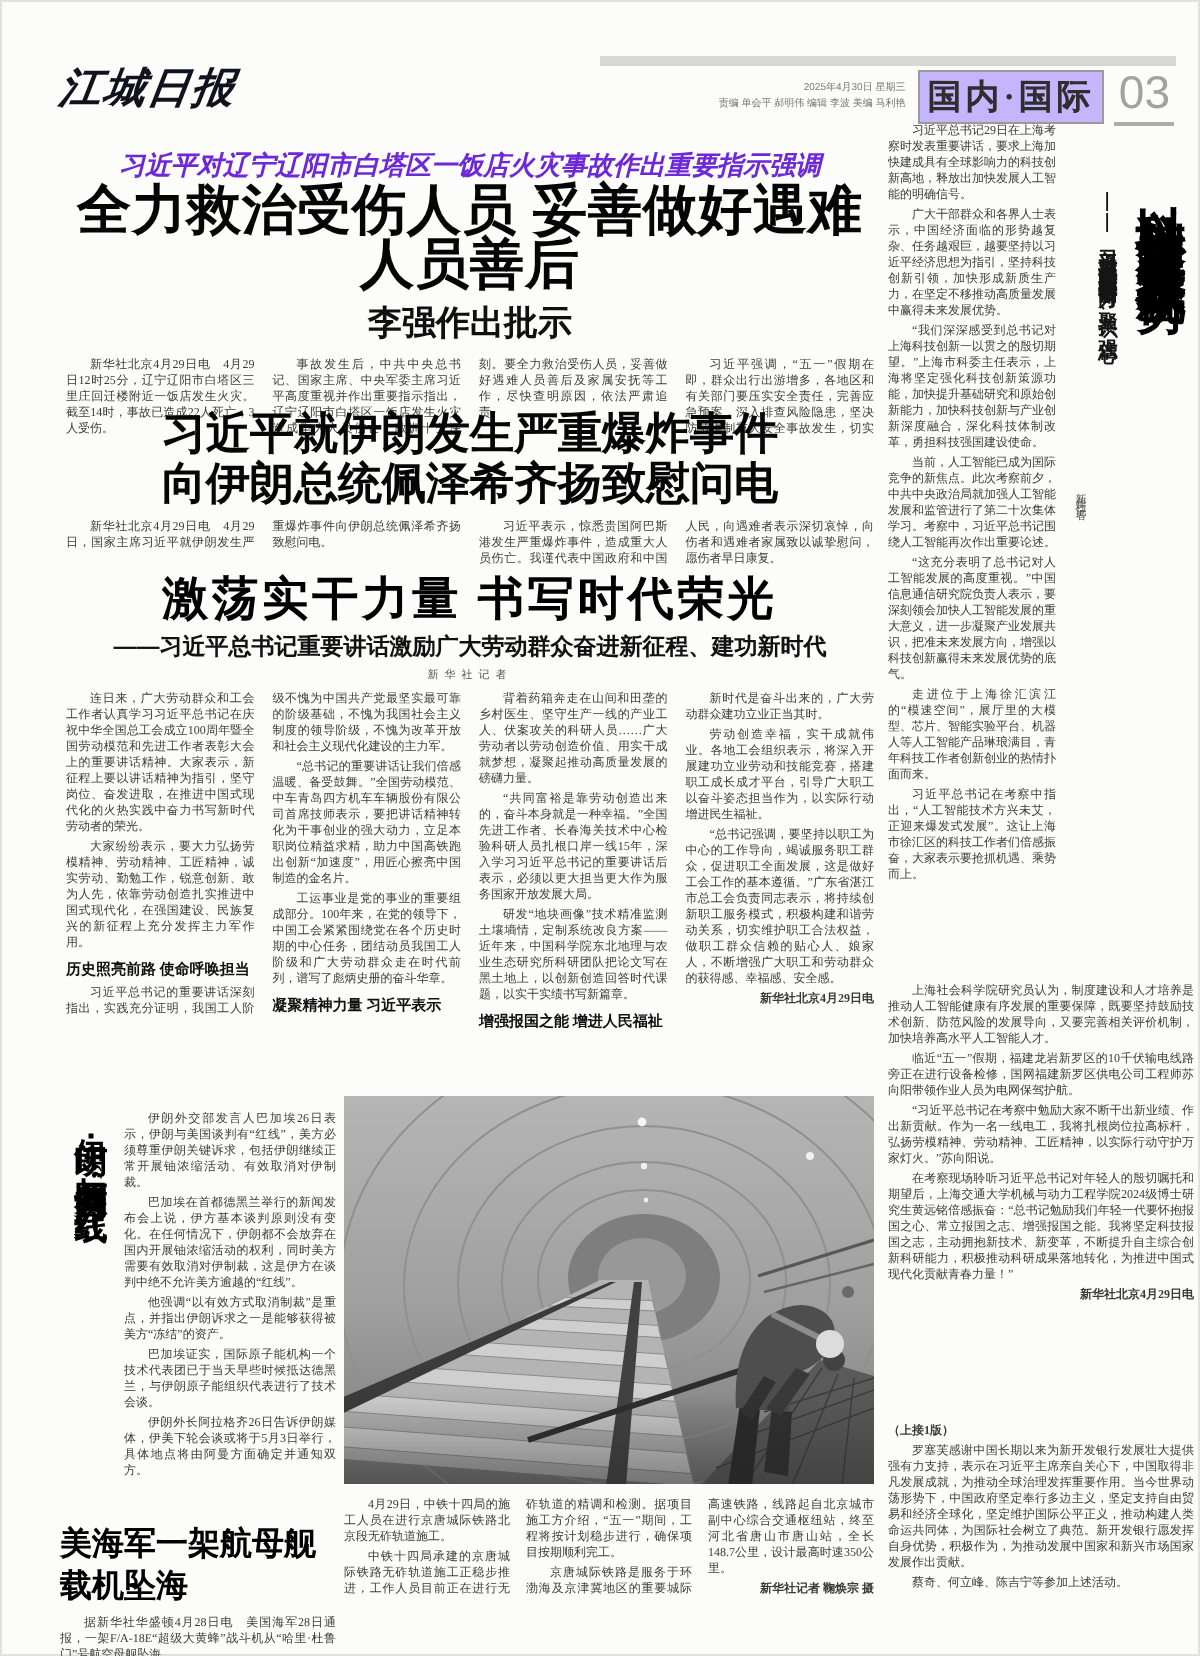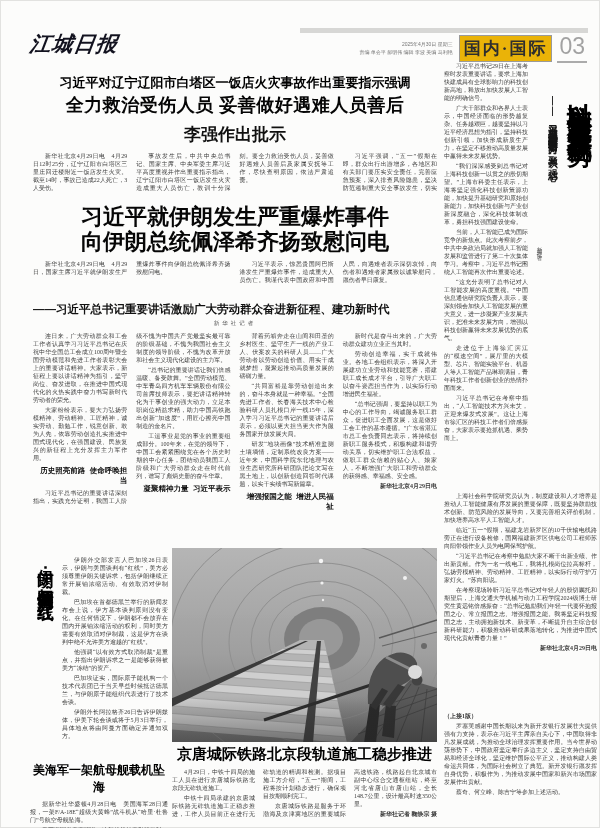--- a/index.html
+++ b/index.html
@@ -17,63 +17,63 @@
     font-size:21px; letter-spacing:1px; color:#12121f; transform:skewX(-8deg);
   }
   .mast-en {
     font-family:"Liberation Sans", sans-serif; font-weight:bold; font-style:italic;
     font-size:31px; line-height:26px; letter-spacing:3px; color:#cfcfcd; margin-left:10px;
   }
   .hdr-right { position:absolute; right:13px; top:33px; display:flex; align-items:center; }
   .hdr-dates { text-align:right; font-family:"Liberation Sans", sans-serif; font-size:5px; line-height:8px; color:#767676; margin-right:6px; }
   .hdr-section {
     border:1px solid #9a9a9a; padding:1px 4px; font-family:"Liberation Serif", serif;
-    font-weight:bold; font-size:17px; letter-spacing:2px; color:#2e2e2e; background:#eab308;
+    font-weight:bold; font-size:17px; letter-spacing:2px; color:#2e2e2e; background:#c4b5fd;
   }
   .hdr-page {
     font-family:"Liberation Sans", sans-serif; font-size:23px; line-height:27px; color:#a2a2a2;
     border-bottom:2px solid #ababab; padding:0 2px 1px 2px; margin-left:5px; font-weight:normal;
   }
   
   .tiny { font-size:6px; line-height:8px; text-align:justify; color:#3b3b3b; overflow:hidden; }
   .tiny p { margin:0 0 2px 0; text-indent:12px; }
   .cols4 { column-count:4; column-gap:9px; }
   .cols3 { column-count:3; column-gap:8px; }
   .col-subhead {
-    font-family:Liberation Mono, monospace; font-weight:bold; font-size:7.5px; line-height:10px;
-    color:#111; text-align:right; margin:4px 0 3px 0;
+    font-family:Liberation Serif, serif; font-weight:bold; font-size:7.5px; line-height:10px;
+    color:#111; text-align:left; margin:4px 0 3px 0;
   }
   .sign-off { text-align:right; font-weight:bold; text-indent:0 !important; }
   
   .art-fire { position:absolute; left:33px; top:74px; width:404px; }
-  .fire-kicker { font-family:"Liberation Sans", sans-serif; font-weight:bold; font-size:13px; text-align:center; color:#000000; }
-  .fire-h { font-family:"Liberation Sans", sans-serif; font-weight:bold; font-size:18px; line-height:27px; text-align:center; color:#050505; letter-spacing:0.5px; }
+  .fire-kicker { font-family:"Liberation Sans", sans-serif; font-weight:bold; font-size:13px; text-align:center; color:#6d28d9;font-style:italic; }
+  .fire-h { font-family:"Liberation Sans", sans-serif; font-weight:bold; font-size:27px; line-height:27px; text-align:center; color:#050505; letter-spacing:0.5px; }
   .fire-sub { font-family:"Liberation Serif", serif; font-weight:bold; font-size:17px; text-align:center; margin-top:4px; color:#101010; }
   .fire-body { margin-top:6px; height:44px; }
   
   .art-tg { position:absolute; left:33px; top:204px; width:404px; }
   .tg-h { font-family:"Liberation Sans", sans-serif; font-weight:bold; font-size:22px; line-height:25px; text-align:center; color:#060606; }
   .tg-body { margin-top:6px; height:30px; }
   
   .art-labor { position:absolute; left:33px; top:287px; width:404px; }
   .labor-h { font-family:"Liberation Serif", serif; font-weight:bold; font-size:23px; line-height:26px; letter-spacing:2px; text-align:center; color:#000; }
-  .labor-sub { font-family:"Liberation Sans", sans-serif; font-weight:bold; font-size:11.5px; text-align:left; margin-top:15px; color:#111; }
+  .labor-sub { font-family:"Liberation Sans", sans-serif; font-weight:bold; font-size:11.5px; text-align:center; margin-top:3px; color:#111; }
   .labor-by { font-size:5.5px; text-align:center; letter-spacing:3px; color:#555; margin-top:3px; }
   .labor-body { margin-top:5px; height:210px; }
   
   .art-red { position:absolute; left:30px; top:554px; width:138px; height:188px; }
   .red-h {
     position:absolute; left:0; top:2px; height:186px; width:26px;
     writing-mode:vertical-rl; font-family:"Liberation Serif", serif; font-weight:bold;
     font-size:16.5px; letter-spacing:1px; color:#000;
   }
   .red-body { position:absolute; left:32px; top:2px; width:106px; height:184px; }
   
   .art-navy { position:absolute; left:30px; top:762px; width:138px; }
-  .navy-h { font-family:"Liberation Serif", serif; font-weight:bold; font-size:12px; color:#000; margin-bottom:4px;text-align:center; }
+  .navy-h { font-family:"Liberation Serif", serif; font-weight:bold; font-size:16px; color:#000; margin-bottom:4px; }
   .navy-body { height:48px; }
   
   .photo { position:absolute; left:172px; top:548px; width:265px; height:194px; overflow:hidden; background:#b4b0a9; }
   .photo svg { display:block; filter:grayscale(1) contrast(1.03); }
   
   .art-rail { position:absolute; left:172px; top:745px; width:265px; }
   .rail-h { font-family:"Liberation Serif", serif; font-weight:bold; font-size:15px; text-align:center; color:#000; }
   .rail-body { margin-top:4px; height:60px; }
   .rail-credit { text-align:right; font-weight:bold; text-indent:0 !important; }
   
@@ -128,20 +128,21 @@
   <div class="art-tg">
     <div class="tg-h">习近平就伊朗发生严重爆炸事件</div>
     <div class="tg-h">向伊朗总统佩泽希齐扬致慰问电</div>
     <div class="tg-body tiny cols4">
       <p>新华社北京4月29日电　4月29日，国家主席习近平就伊朗发生严重爆炸事件向伊朗总统佩泽希齐扬致慰问电。</p>
       <p>习近平表示，惊悉贵国阿巴斯港发生严重爆炸事件，造成重大人员伤亡。我谨代表中国政府和中国人民，向遇难者表示深切哀悼，向伤者和遇难者家属致以诚挚慰问，愿伤者早日康复。</p>
     </div>
   </div>
 
   <div class="art-labor">
+    <div class="labor-h">激荡实干力量  书写时代荣光</div>
     <div class="labor-sub">——习近平总书记重要讲话激励广大劳动群众奋进新征程、建功新时代</div>
     <div class="labor-by">新华社记者</div>
     <div class="labor-body tiny cols4">
       <p>连日来，广大劳动群众和工会工作者认真学习习近平总书记在庆祝中华全国总工会成立100周年暨全国劳动模范和先进工作者表彰大会上的重要讲话精神。大家表示，新征程上要以讲话精神为指引，坚守岗位、奋发进取，在推进中国式现代化的火热实践中奋力书写新时代劳动者的荣光。</p>
       <p>大家纷纷表示，要大力弘扬劳模精神、劳动精神、工匠精神，诚实劳动、勤勉工作，锐意创新、敢为人先，依靠劳动创造扎实推进中国式现代化，在强国建设、民族复兴的新征程上充分发挥主力军作用。</p>
       <div class="col-subhead">历史照亮前路  使命呼唤担当</div>
       <p>习近平总书记的重要讲话深刻指出，实践充分证明，我国工人阶级不愧为中国共产党最坚实最可靠的阶级基础，不愧为我国社会主义制度的领导阶级，不愧为改革开放和社会主义现代化建设的主力军。</p>
       <p>“总书记的重要讲话让我们倍感温暖、备受鼓舞。”全国劳动模范、中车青岛四方机车车辆股份有限公司首席技师表示，要把讲话精神转化为干事创业的强大动力，立足本职岗位精益求精，助力中国高铁跑出创新“加速度”，用匠心擦亮中国制造的金名片。</p>
       <p>工运事业是党的事业的重要组成部分。100年来，在党的领导下，中国工会紧紧围绕党在各个历史时期的中心任务，团结动员我国工人阶级和广大劳动群众走在时代前列，谱写了彪炳史册的奋斗华章。</p>
       <div class="col-subhead">凝聚精神力量  习近平表示</div>
@@ -243,21 +244,20 @@
         <circle cx="245" cy="132" r="5.5" fill="#4a443f"></circle>
         <circle cx="243" cy="124" r="7" fill="#dcd9d4"></circle>
       </g>
 
       <circle cx="252" cy="98" r="3" fill="#6e6a64"></circle>
       <rect x="0" y="148" width="265" height="46" fill="url(#vig)"></rect>
     </svg>
   </div>
 
   <div class="art-rail">
-    <div class="rail-h">京唐城际铁路北京段轨道施工稳步推进</div>
     <div class="rail-body tiny cols3">
       <p>4月29日，中铁十四局的施工人员在进行京唐城际铁路北京段无砟轨道施工。</p>
       <p>中铁十四局承建的京唐城际铁路无砟轨道施工正稳步推进，工作人员目前正在进行无砟轨道的精调和检测。据项目施工方介绍，“五一”期间，工程将按计划稳步进行，确保项目按期顺利完工。</p>
       <p>京唐城际铁路是服务于环渤海及京津冀地区的重要城际高速铁路，线路起自北京城市副中心综合交通枢纽站，终至河北省唐山市唐山站，全长148.7公里，设计最高时速350公里。</p>
       <p class="rail-credit">新华社记者 鞠焕宗 摄</p>
     </div>
   </div>
 
   <div class="tech-top tiny">
     <p>习近平总书记29日在上海考察时发表重要讲话，要求上海加快建成具有全球影响力的科技创新高地，释放出加快发展人工智能的明确信号。</p>

